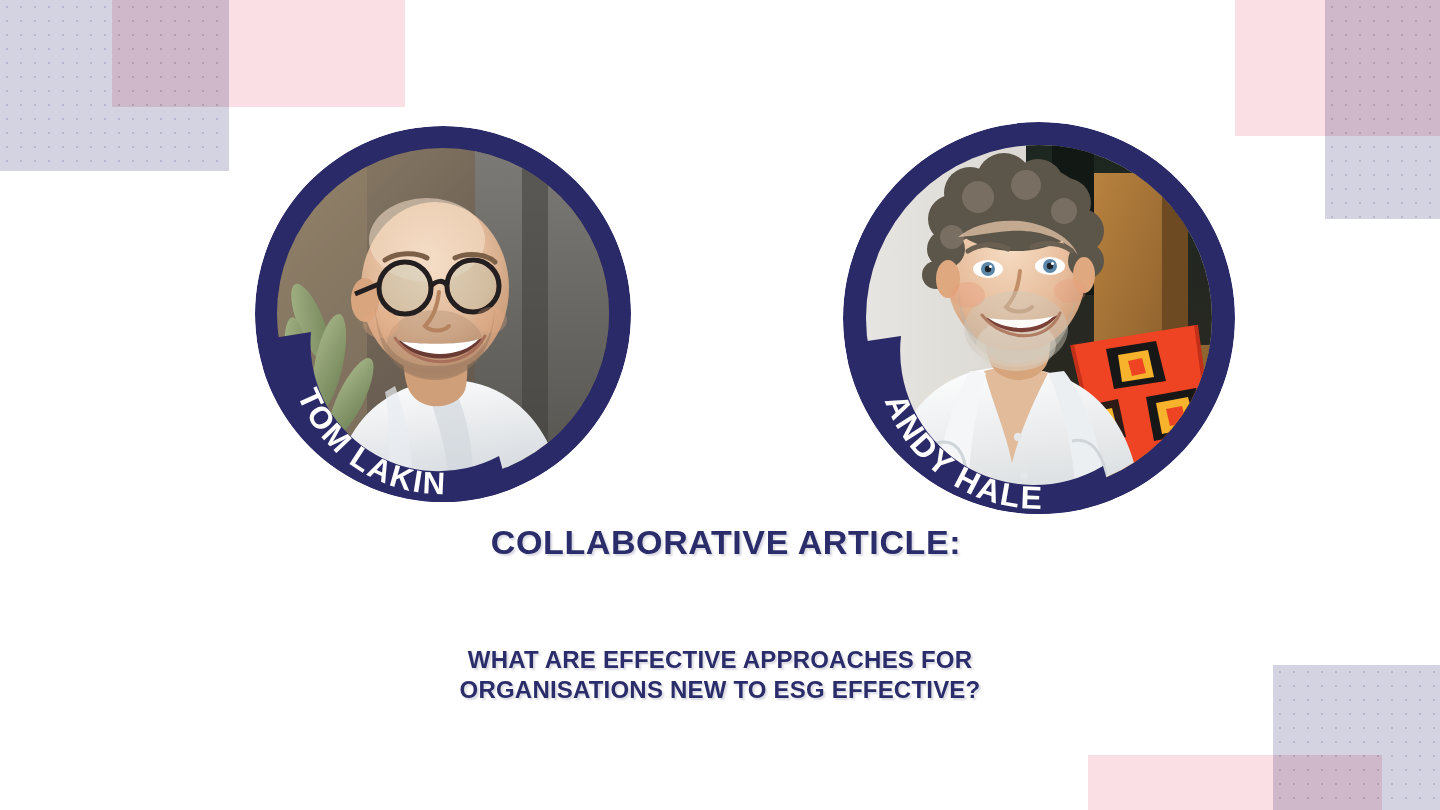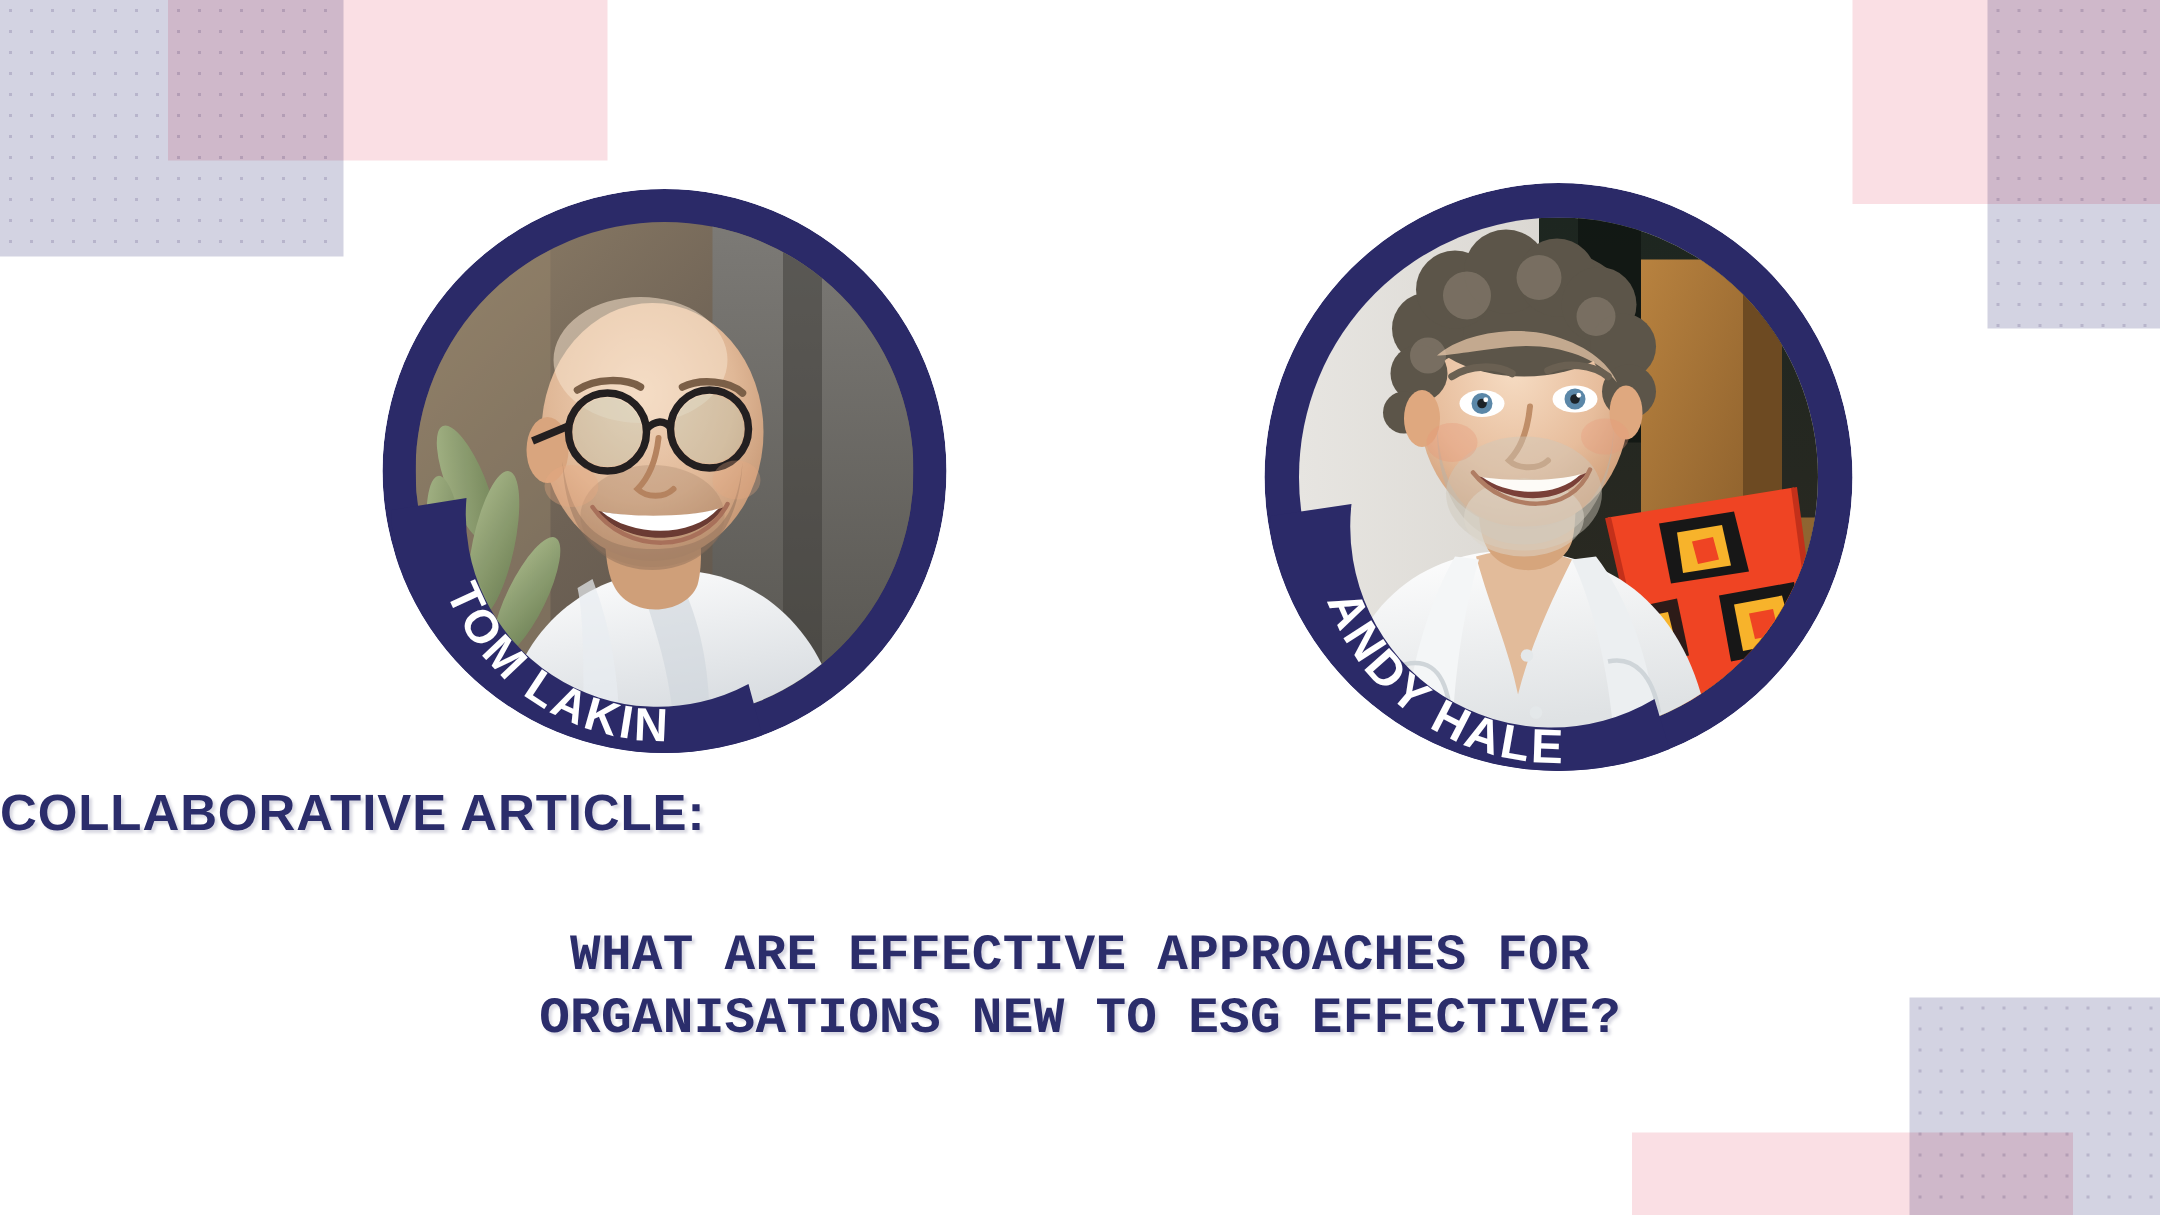--- a/index.html
+++ b/index.html
@@ -66,25 +66,26 @@
   }
   .arc-band {
     fill: #2b2a68;
   }
 
   
   .kicker {
     position: absolute;
     left: 0;
     right: 0;
-    text-align: left;
+    text-align: center;
     font-weight: 700;
     color: #2b2d6b;
     letter-spacing: 0.6px;
     text-shadow: 2px 2px 2px rgba(120,120,150,0.28);
+    padding-left: 12px;
   }
   .headline {
     position: absolute;
     left: 0;
     right: 0;
     text-align: center;
     font-weight: 700;
     color: #2b2d6b;
     letter-spacing: 0.2px;
     line-height: 1.23;
@@ -323,18 +324,18 @@
       </defs>
       <path class="arc-band" d="M 4 222 A 192 192 0 0 0 276 398 L 260 344 A 134 134 0 0 1 58 214 Z"></path>
       <text font-size="32">
         <textPath href="#arcAndy" startOffset="11%">ANDY HALE</textPath>
       </text>
     </svg>
   </div>
 
   <div class="kicker" style="top:523px; font-size:34px;">COLLABORATIVE ARTICLE:</div>
 
-  <div class="headline" style="top:618px; font-size:34px;font-family:Liberation Mono, monospace;">
+  <div class="headline" style="top:645px; font-size:24px;">
     <div>WHAT ARE EFFECTIVE APPROACHES FOR</div>
     <div>ORGANISATIONS NEW TO ESG EFFECTIVE?</div>
   </div>
 
 </div>
 
 </body></html>

